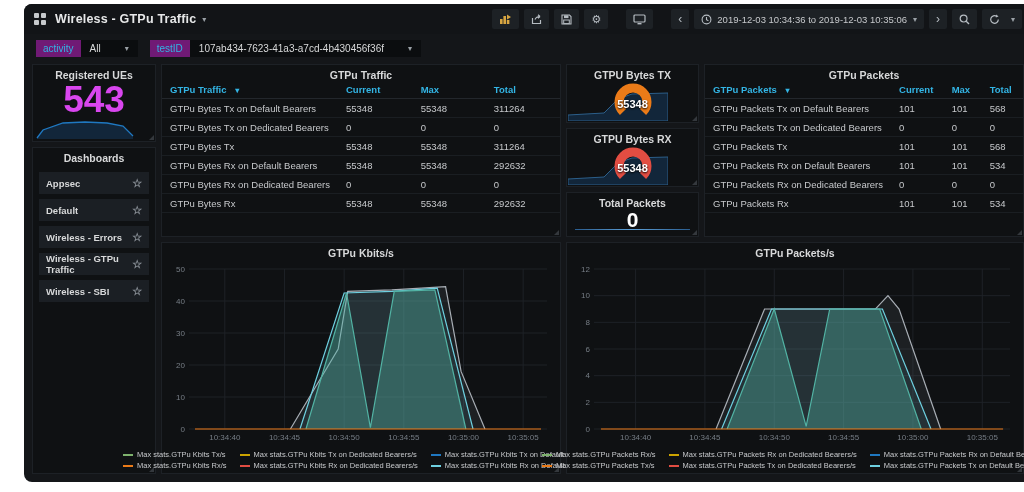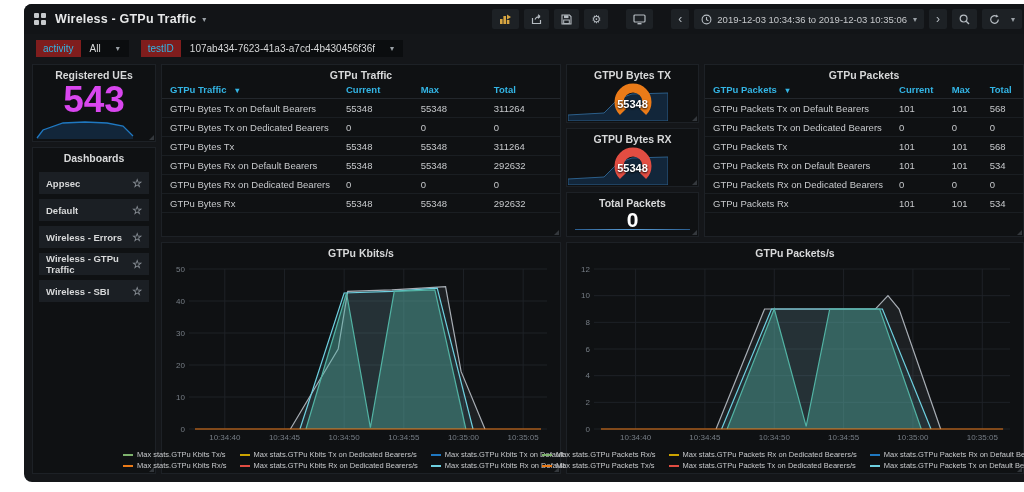--- a/index.html
+++ b/index.html
@@ -17,22 +17,22 @@
   .nav-btn{height:20px;display:flex;align-items:center;gap:5px;background:#1d2125;border-radius:2px;
            padding:0 7px;color:#b6bcc2;font-size:9.5px;cursor:pointer;}
   .nav-btn svg{display:block;}
   .nav-sep{width:8px;}
   .chev{color:#b6bcc2;font-size:12px;line-height:1;}
   .timetext{white-space:nowrap;color:#c7c9cc;}
 
   
   .vars{height:28px;display:flex;align-items:center;gap:12px;padding:0 12px;}
   .var-group{display:flex;align-items:stretch;font-size:10px;}
-  .var-label{color:#33b5e5;background:#7f1d1d;padding:3px 7px;display:flex;align-items:center;}
-  .var-value{color:#d8d9da;background:#0b0d0f;padding:3px 9px;display:flex;align-items:center;gap:15px;}
+  .var-label{color:#33b5e5;background:#701a75;padding:3px 7px;display:flex;align-items:center;}
+  .var-value{color:#d8d9da;background:#0b0d0f;padding:3px 9px;display:flex;align-items:center;gap:24px;}
 
   
   .main{position:absolute;top:60px;left:8px;right:8px;bottom:8px;display:flex;gap:5px;}
   .col-left{width:124px;flex:none;display:flex;flex-direction:column;gap:5px;}
   .col-right{flex:1;display:flex;flex-direction:column;gap:5px;min-width:0;}
   .row-top{display:flex;gap:5px;height:173px;}
   .row-bottom{display:flex;gap:5px;flex:1;min-height:0;}
   .panel{background:#0f1113;border:1px solid #1d2126;position:relative;box-sizing:border-box;}
   .panel::after{content:"";position:absolute;right:1px;bottom:1px;width:0;height:0;
     border-left:5px solid transparent;border-bottom:5px solid #34383d;}

